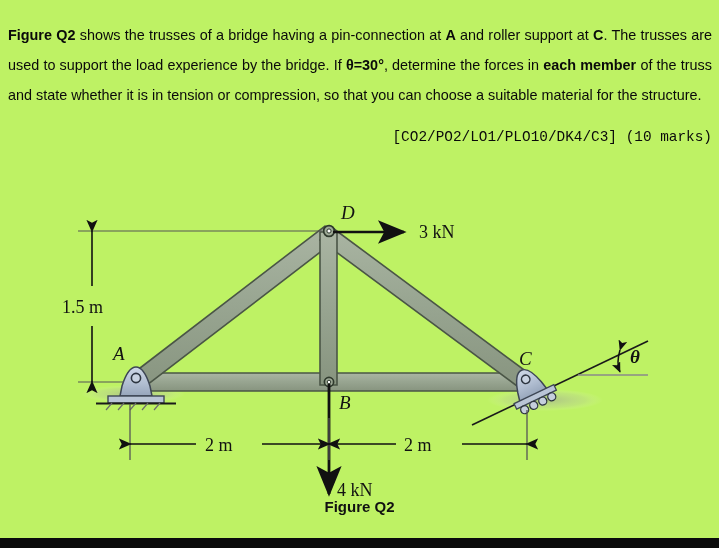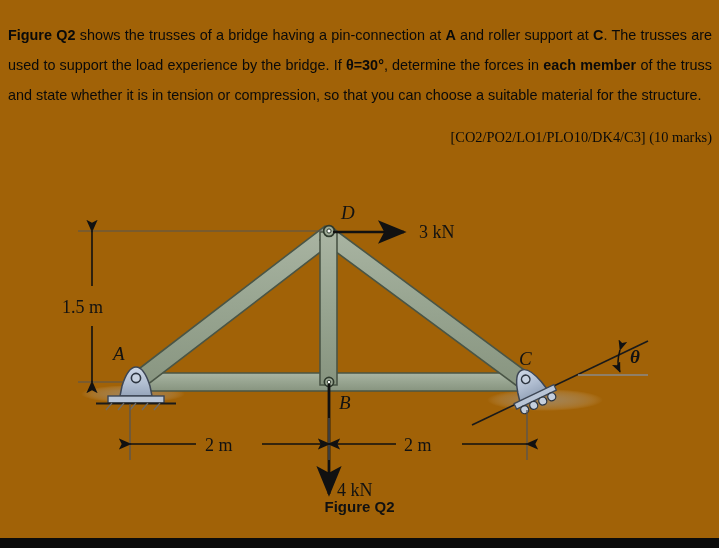--- a/index.html
+++ b/index.html
@@ -4,21 +4,21 @@
 <style>
   html, body {
     margin: 0;
     padding: 0;
     background: #ffffff;
   }
   #page {
     position: relative;
     width: 719px;
     height: 548px;
-    background: #a16207;
+    background: #bef264;
     overflow: hidden;
     font-family: "Liberation Sans", sans-serif;
   }
 
   
   #statement {
     position: absolute;
     left: 8px;
     top: 6px;
     width: 704px;
@@ -32,21 +32,21 @@
   #statement .nowrap { white-space: nowrap; }
   #code-line {
     position: absolute;
     left: 8px;
     top: 126px;
     width: 704px;
     text-align: right;
     font-size: 14.4px;
     line-height: 22px;
     color: #0a0a0a;
-    font-family: Liberation Serif, serif;
+    font-family: Liberation Mono, monospace;
   }
 
   
   #figure {
     position: absolute;
     left: 0;
     top: 160px;
     width: 719px;
     height: 360px;
   }

